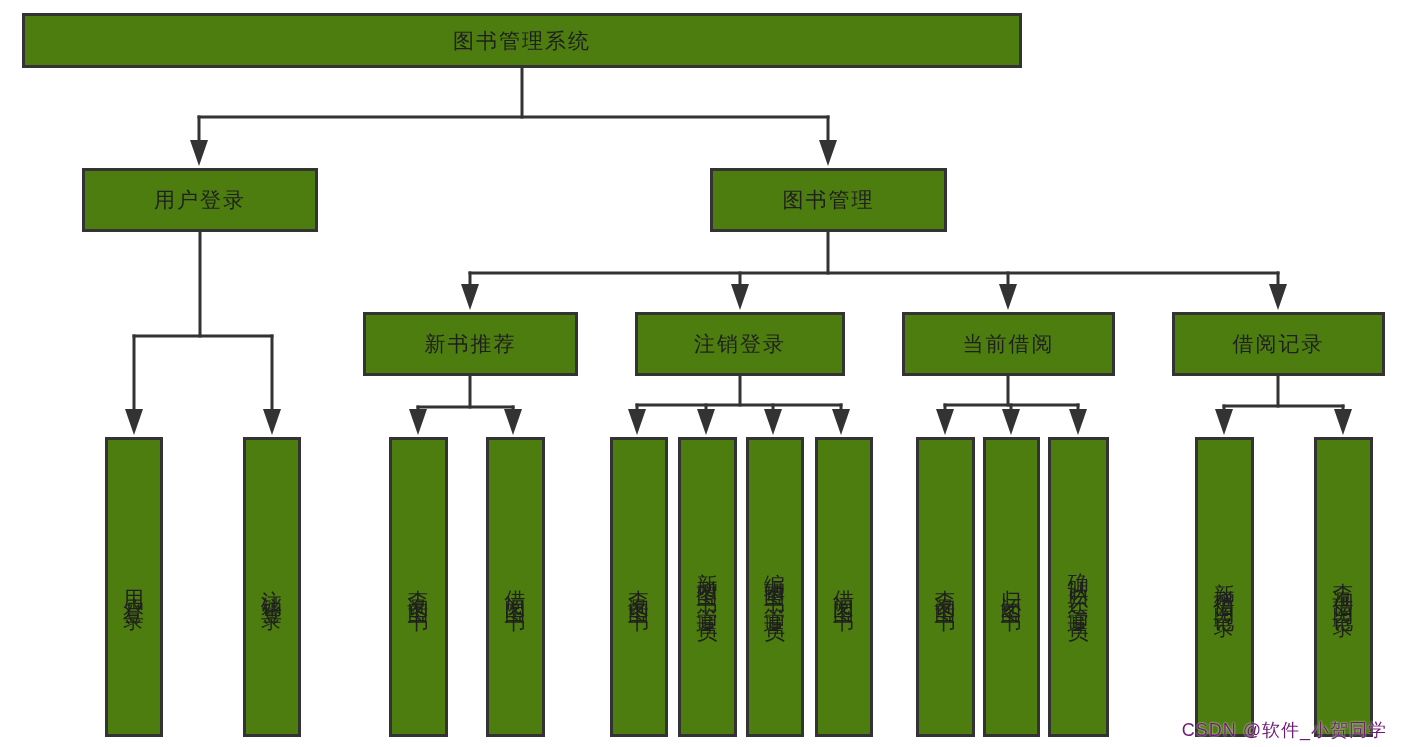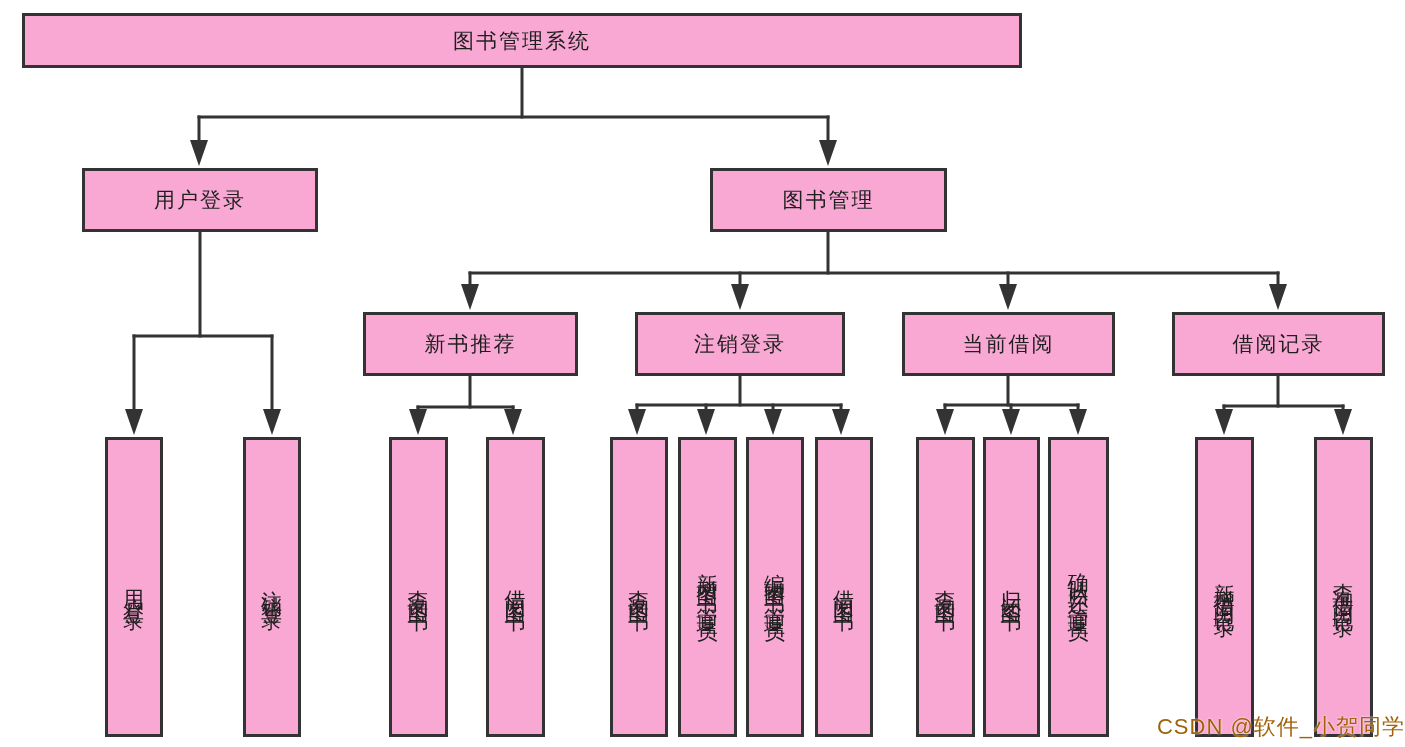--- a/index.html
+++ b/index.html
@@ -8,21 +8,21 @@
     width:1405px;height:747px;
     background:#ffffff;
     font-family:"Liberation Sans", sans-serif;
     color:#1f1f1f;
     overflow:hidden;
   }
   .wires{position:absolute;left:0;top:0;z-index:1;}
   .box{
     position:absolute;
     box-sizing:border-box;
-    background:#f9a8d4;
+    background:#4d7c0f;
     border:3px solid #333333;
     display:flex;
     align-items:center;
     justify-content:center;
     z-index:2;
     text-align:center;
   }
   .box .lbl{
     font-size:21px;
     letter-spacing:2px;
@@ -32,24 +32,24 @@
   .leaf .lbl{
     writing-mode:vertical-rl;
     text-orientation:mixed;
     letter-spacing:7px;
     white-space:normal;
     line-height:1;
     font-size:21px;
   }
   .watermark{
     position:absolute;
-    right:0;
+    right:18px;
     bottom:5px;
-    font-size:22px;
-    color:#a16207;
+    font-size:18px;
+    color:#701a75;
     text-shadow:0 0 2px #ffffff;
     z-index:3;
     letter-spacing:1px;
   }
 </style>
 </head>
 <body>
 
 <div class="canvas">
 

